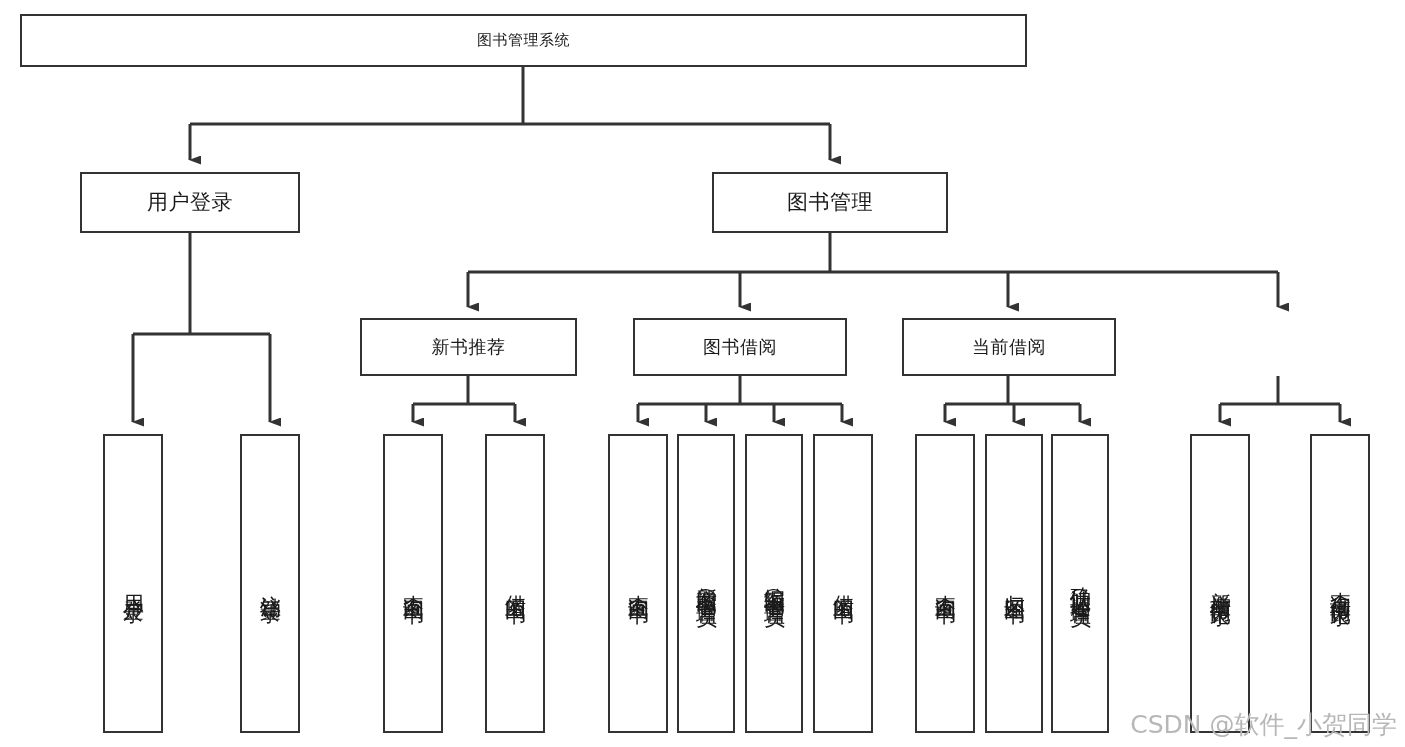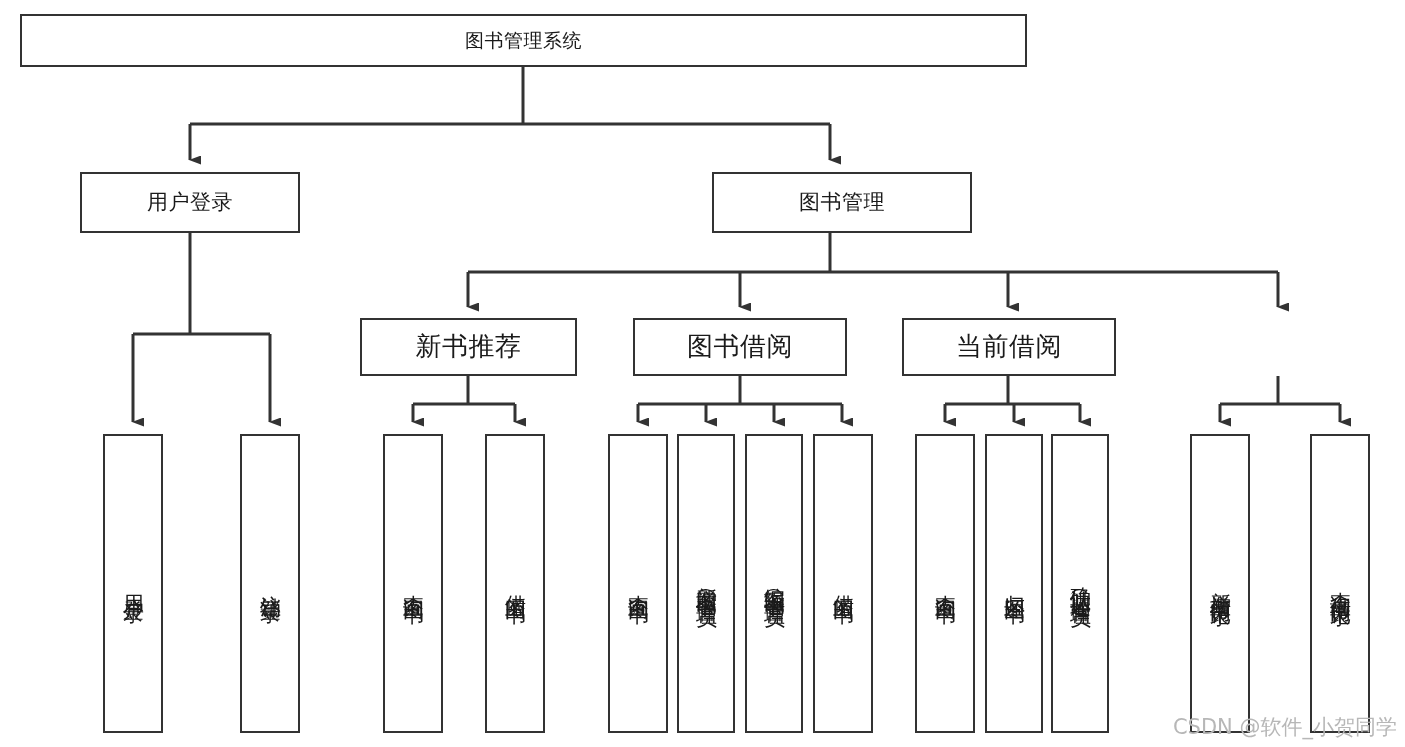--- a/index.html
+++ b/index.html
@@ -40,48 +40,47 @@
     color: #1a1a1a;
     letter-spacing: 0.5px;
     white-space: nowrap;
     line-height: 1.0;
   }
   
   .node-h .node-label {
     writing-mode: horizontal-tb;
   }
   .node-root .node-label {
-    font-size: 19px;
+    font-size: 15px;
   }
   .node-l2 .node-label {
     font-size: 21px;
   }
   .node-l3 .node-label {
-    font-size: 26px;
-    font-family: Liberation Serif, serif;
+    font-size: 18px;
   }
   
   .node-leaf {
     align-items: center;
     justify-content: center;
     padding: 4px 0;
   }
   .node-leaf .node-label {
     writing-mode: vertical-rl;
     text-orientation: upright;
     font-size: 21px;
     letter-spacing: 3px;
     line-height: 1.0;
     max-height: 280px;
   }
   #watermark {
     position: absolute;
     right: 8px;
     bottom: 6px;
-    font-size: 21px;
+    font-size: 25px;
     color: #b7b7b7;
     white-space: nowrap;
     z-index: 5;
     font-family: "DejaVu Sans", "Liberation Sans", sans-serif;
     text-align: right;
   }
 </style>
 </head>
 <body>
 
@@ -138,21 +137,21 @@
   </svg>
 
   <div class="node node-h node-root" style="left:20px; top:14px; width:1007px; height:53px;">
     <span class="node-label">图书管理系统</span>
   </div>
 
   <div class="node node-h node-l2" style="left:80px; top:172px; width:220px; height:61px;">
     <span class="node-label">用户登录</span>
   </div>
 
-  <div class="node node-h node-l2" style="left:712px; top:172px; width:260px; height:61px;">
+  <div class="node node-h node-l2" style="left:712px; top:172px; width:236px; height:61px;">
     <span class="node-label">图书管理</span>
   </div>
 
   <div class="node node-h node-l3" style="left:360px; top:318px; width:217px; height:58px;">
     <span class="node-label">新书推荐</span>
   </div>
 
   <div class="node node-h node-l3" style="left:633px; top:318px; width:214px; height:58px;">
     <span class="node-label">图书借阅</span>
   </div>

